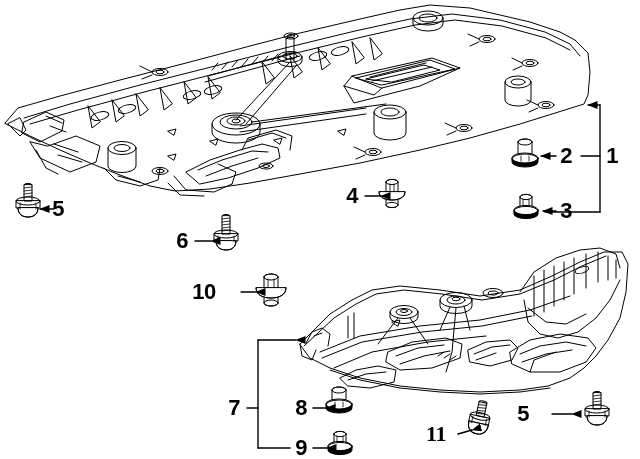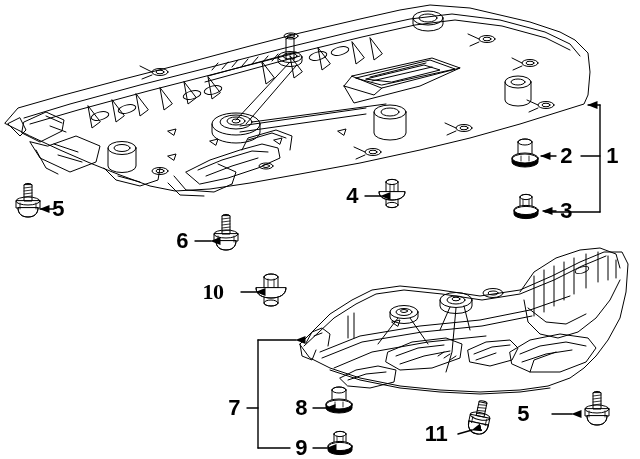--- a/index.html
+++ b/index.html
@@ -431,17 +431,17 @@
 
   <div class="callout-num" style="left: 612px; top: 156px; transform: translate(-50%, -50%);">1</div>
   <div class="callout-num" style="left: 566px; top: 156px; transform: translate(-50%, -50%);">2</div>
   <div class="callout-num" style="left: 566px; top: 211px; transform: translate(-50%, -50%);">3</div>
   <div class="callout-num" style="left: 352px; top: 196px; transform: translate(-50%, -50%);">4</div>
   <div class="callout-num" style="left: 58px; top: 209px; transform: translate(-50%, -50%);">5</div>
   <div class="callout-num" style="left: 182px; top: 241px; transform: translate(-50%, -50%);">6</div>
   <div class="callout-num" style="left: 234px; top: 408px; transform: translate(-50%, -50%);">7</div>
   <div class="callout-num" style="left: 301px; top: 408px; transform: translate(-50%, -50%);">8</div>
   <div class="callout-num" style="left: 301px; top: 448px; transform: translate(-50%, -50%);">9</div>
-  <div class="callout-num" style="left: 213px; top: 292px; transform: translate(-50%, -50%); font-family: Liberation Serif, serif;">10</div>
-  <div class="callout-num" style="left: 436px; top: 434px; transform: translate(-50%, -50%);">11</div>
+  <div class="callout-num" style="left: 204px; top: 292px; transform: translate(-50%, -50%);">10</div>
+  <div class="callout-num" style="left: 436px; top: 434px; transform: translate(-50%, -50%); font-family: Liberation Serif, serif;">11</div>
   <div class="callout-num" style="left: 523px; top: 414px; transform: translate(-50%, -50%);">5</div>
 
 </div>
 
 </body></html>

